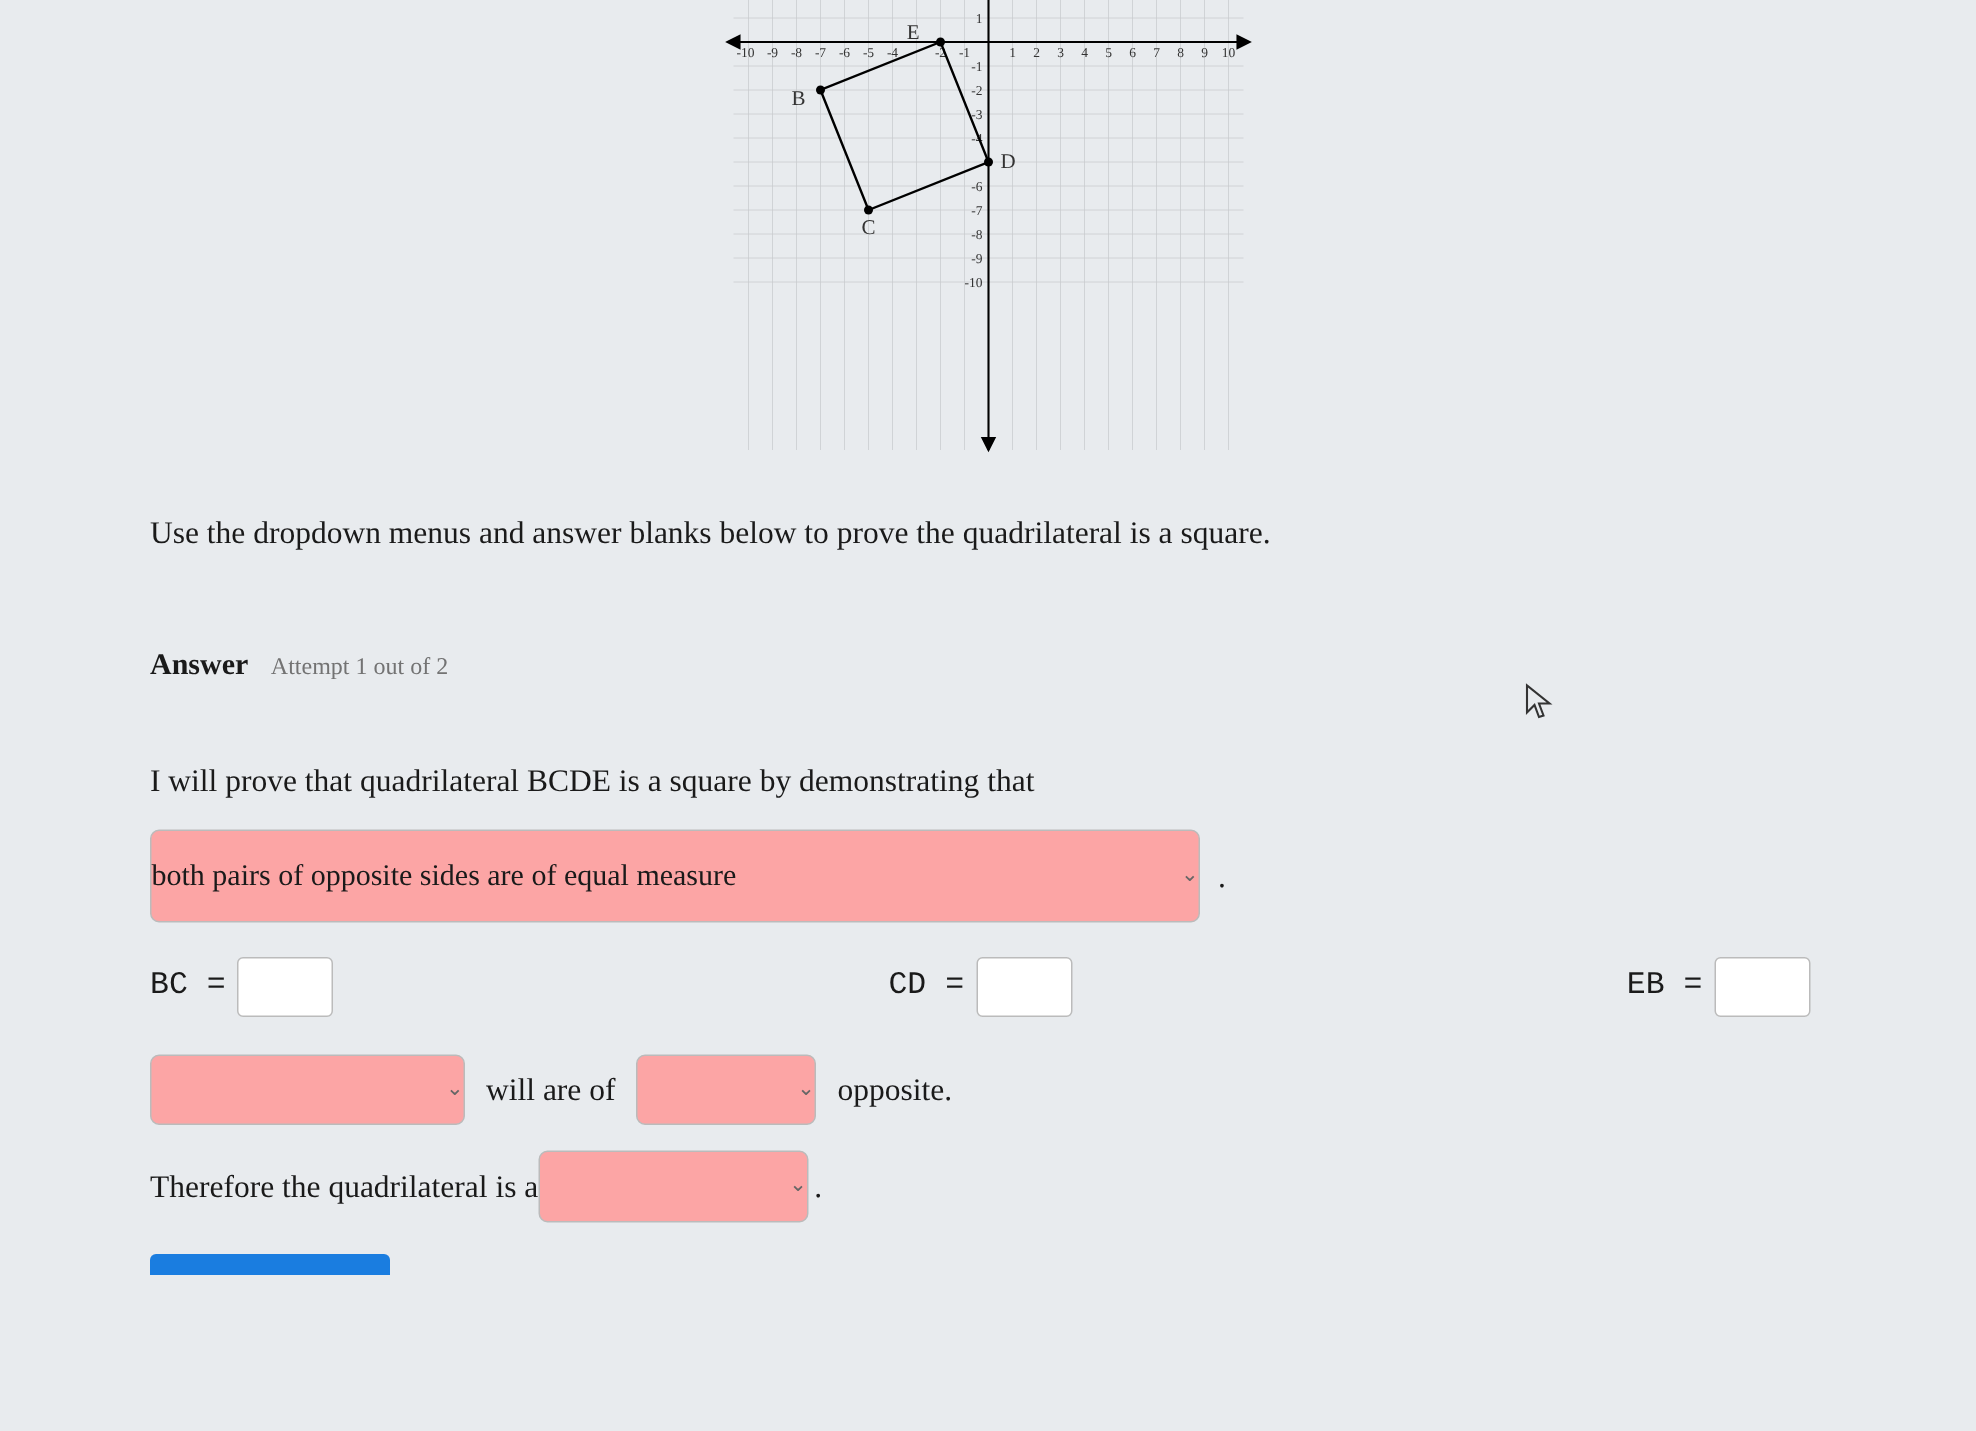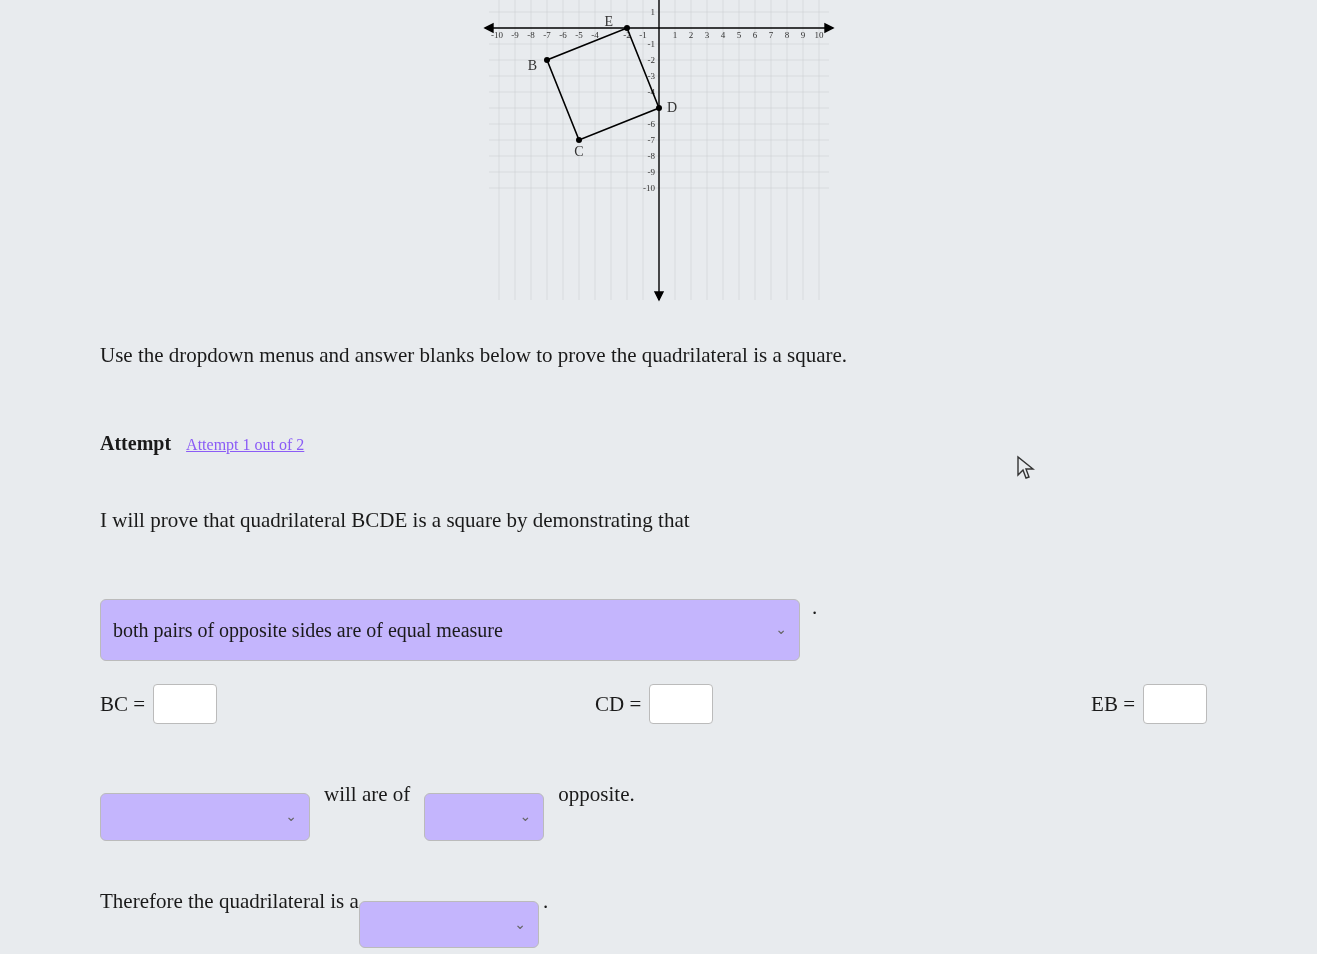--- a/index.html
+++ b/index.html
@@ -21,42 +21,41 @@
     .instruction {
       font-size: 21px;
       margin: 20px 0 60px;
       line-height: 1.5;
     }
     .answer-row {
       font-size: 20px;
       margin-bottom: 40px;
     }
     .answer-label { font-weight: bold; }
-    .answer-attempt { font-size: 16px; color: #8b5cf6; margin-left: 10px; text-decoration: underline; }
+    .answer-attempt { font-size: 16px; color: #737373; margin-left: 10px; }
     .cursor-icon {
       position: absolute;
       right: 280px;
       margin-top: -40px;
       font-size: 24px;
       color: #333;
     }
     .proof { font-size: 21px; line-height: 2.4; }
     .dropdown {
       display: inline-flex;
       align-items: center;
-      background: #c4b5fd;
+      background: #fca5a5;
       border: 1px solid #bbb;
       border-radius: 6px;
-      padding: 6px 12px;
+      padding: 6px 0;
       font-size: 20px;
       font-family: inherit;
       cursor: pointer;
       min-height: 40px;
       vertical-align: middle;
-      margin-top: 46px;
     }
     .dropdown.wide { width: 700px; justify-content: space-between; }
     .dropdown.medium { width: 210px; justify-content: flex-end; }
     .dropdown.small { width: 120px; justify-content: flex-end; }
     .dropdown.xmedium { width: 180px; justify-content: flex-end; }
     .chev { font-size: 14px; color: #666; margin-left: 8px; }
     .input-box {
       display: inline-block;
       background: #fff;
       border: 1px solid #bbb;
@@ -67,21 +66,21 @@
     }
     .sides-row {
       display: flex;
       align-items: center;
       gap: 10px;
       margin: 18px 0;
       font-size: 21px;
       justify-content: space-between;
       padding-right: 10px;
     }
-    .side-item { display: flex; align-items: center; gap: 8px; white-space: nowrap; }
+    .side-item { display: flex; align-items: center; gap: 8px; white-space: nowrap; font-family: Liberation Mono, monospace; }
     .line2 {
       display: flex;
       align-items: center;
       gap: 14px;
       font-size: 21px;
       margin: 14px 0;
     }
     .line3 {
       display: flex;
       align-items: center;
@@ -195,21 +194,21 @@
         <text class="label" x="100" y="156" text-anchor="middle">C</text>
         <text class="label" x="188" y="112">D</text>
         <text class="label" x="134" y="26" text-anchor="end">E</text>
       </svg>
     </div>
   </div>
 
   <p class="instruction">Use the dropdown menus and answer blanks below to prove the quadrilateral is a square.</p>
 
   <div class="answer-row">
-    <span class="answer-label">Attempt</span>
+    <span class="answer-label">Answer</span>
     <span class="answer-attempt">Attempt 1 out of 2</span>
   </div>
 
   <span class="cursor-icon">
     <svg width="22" height="28" viewBox="0 0 22 28" fill="none" stroke="#333" stroke-width="1.4">
         <path d="M3 2 L3 20 L8 15 L11 23 L14 22 L11 14 L18 14 Z"></path>
       </svg>
   </span>
 
   <div class="proof">

